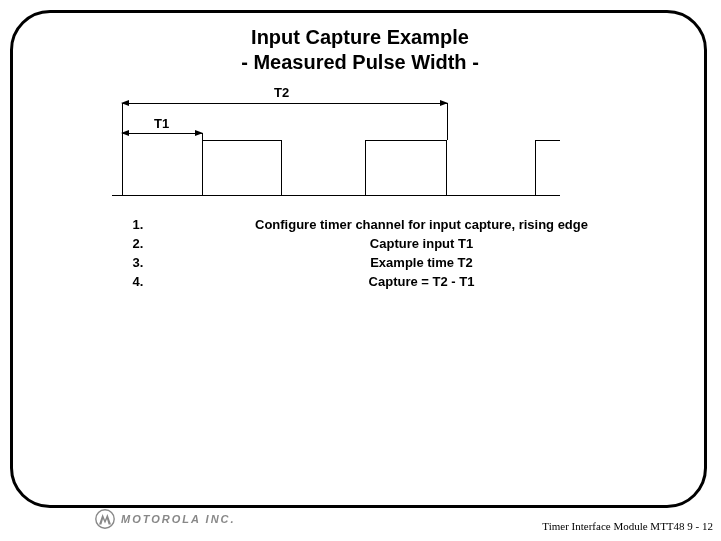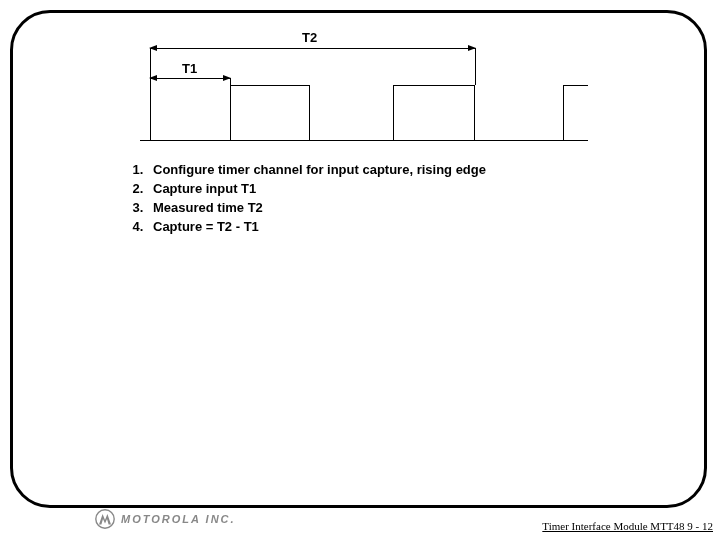--- a/index.html
+++ b/index.html
@@ -31,21 +31,21 @@
     text-align: center;
     font-weight: bold;
     font-size: 20px;
     line-height: 1.25;
     margin-bottom: 10px;
   }
   .diagram {
     position: relative;
     width: 450px;
     height: 115px;
-    margin-left: 120px;
+    margin-left: 92px;
     margin-top: 5px;
   }
   
   .t2-label {
     position: absolute;
     top: 0px;
     left: 152px;
     font-weight: bold;
     font-size: 13px;
   }
@@ -143,20 +143,21 @@
     margin-left: 95px;
     font-size: 13px;
     font-weight: bold;
   }
   .steps ol {
     margin: 0;
     padding-left: 22px;
   }
   .steps li {
     padding: 2px 0 2px 6px;
+    text-align: center;
   }
   .footer-logo {
     position: absolute;
     bottom: 12px;
     left: 95px;
     display: flex;
     align-items: center;
     gap: 6px;
     font-style: italic;
   }
@@ -167,30 +168,33 @@
     letter-spacing: 2px;
     color: #888;
     font-weight: bold;
   }
   .page-label {
     position: absolute;
     bottom: 9px;
     right: 8px;
     font-family: "Times New Roman", serif;
     font-size: 11px;
-    text-decoration: underline;
   }
 </style>
 </head>
 <body>
 
 <div class="slide-border"></div>
 
 <div class="content">
 
+  <div class="title">
+    <span>Input Capture Example</span><br>
+    <span>- Measured Pulse Width -</span>
+  </div>
 
   <div class="diagram">
     <div class="t2-label">T2</div>
     <div class="t2-arrow">
       <div class="arrow-left-head"></div>
       <div class="arrow-right-head"></div>
     </div>
 
     <div class="t1-label">T1</div>
     <div class="t1-arrow">
@@ -205,21 +209,21 @@
     <div class="baseline"></div>
     <div class="pulse pulse1"></div>
     <div class="pulse pulse2"></div>
     <div class="pulse pulse3"></div>
   </div>
 
   <div class="steps">
     <ol>
       <li>Configure timer channel for input capture, rising edge</li>
       <li>Capture input T1</li>
-      <li>Measured time T2</li>
+      <li>Example time T2</li>
       <li>Capture = T2 - T1</li>
     </ol>
   </div>
 
 </div>
 
 <div class="footer-logo">
   <svg width="20" height="20" viewBox="0 0 100 100">
     <circle cx="50" cy="50" r="46" fill="none" stroke="#888" stroke-width="7"></circle>
     <path d="M20 78 L38 25 L50 55 L62 25 L80 78 L68 78 L60 50 L50 72 L40 50 L32 78 Z" fill="#888"></path>

